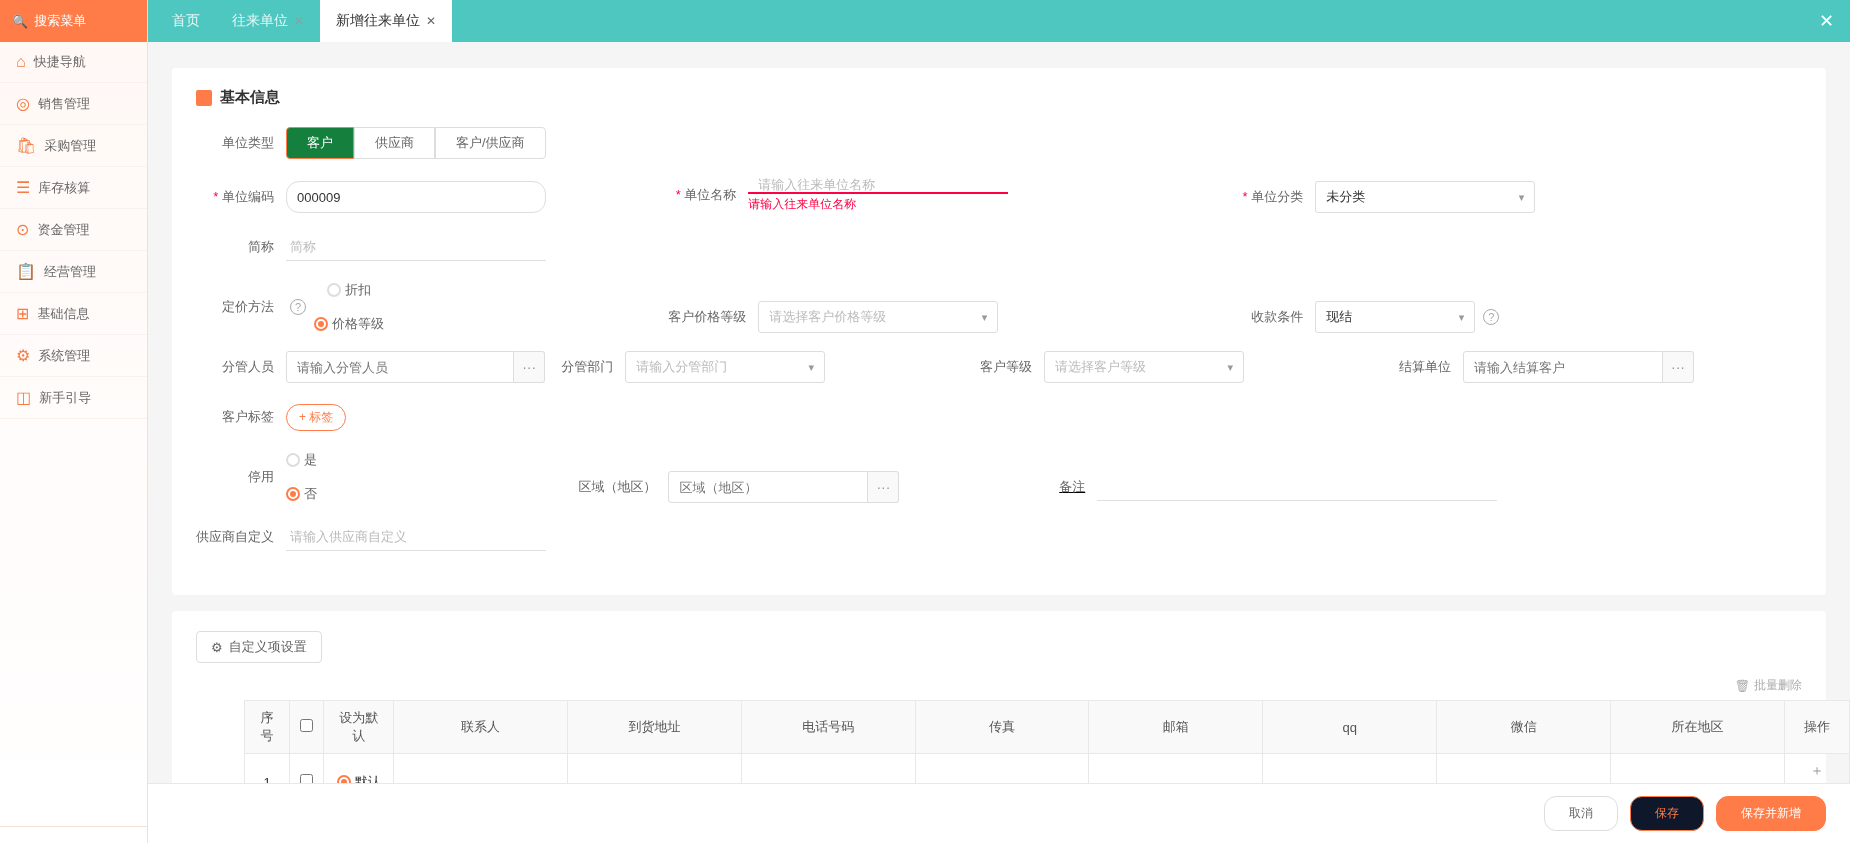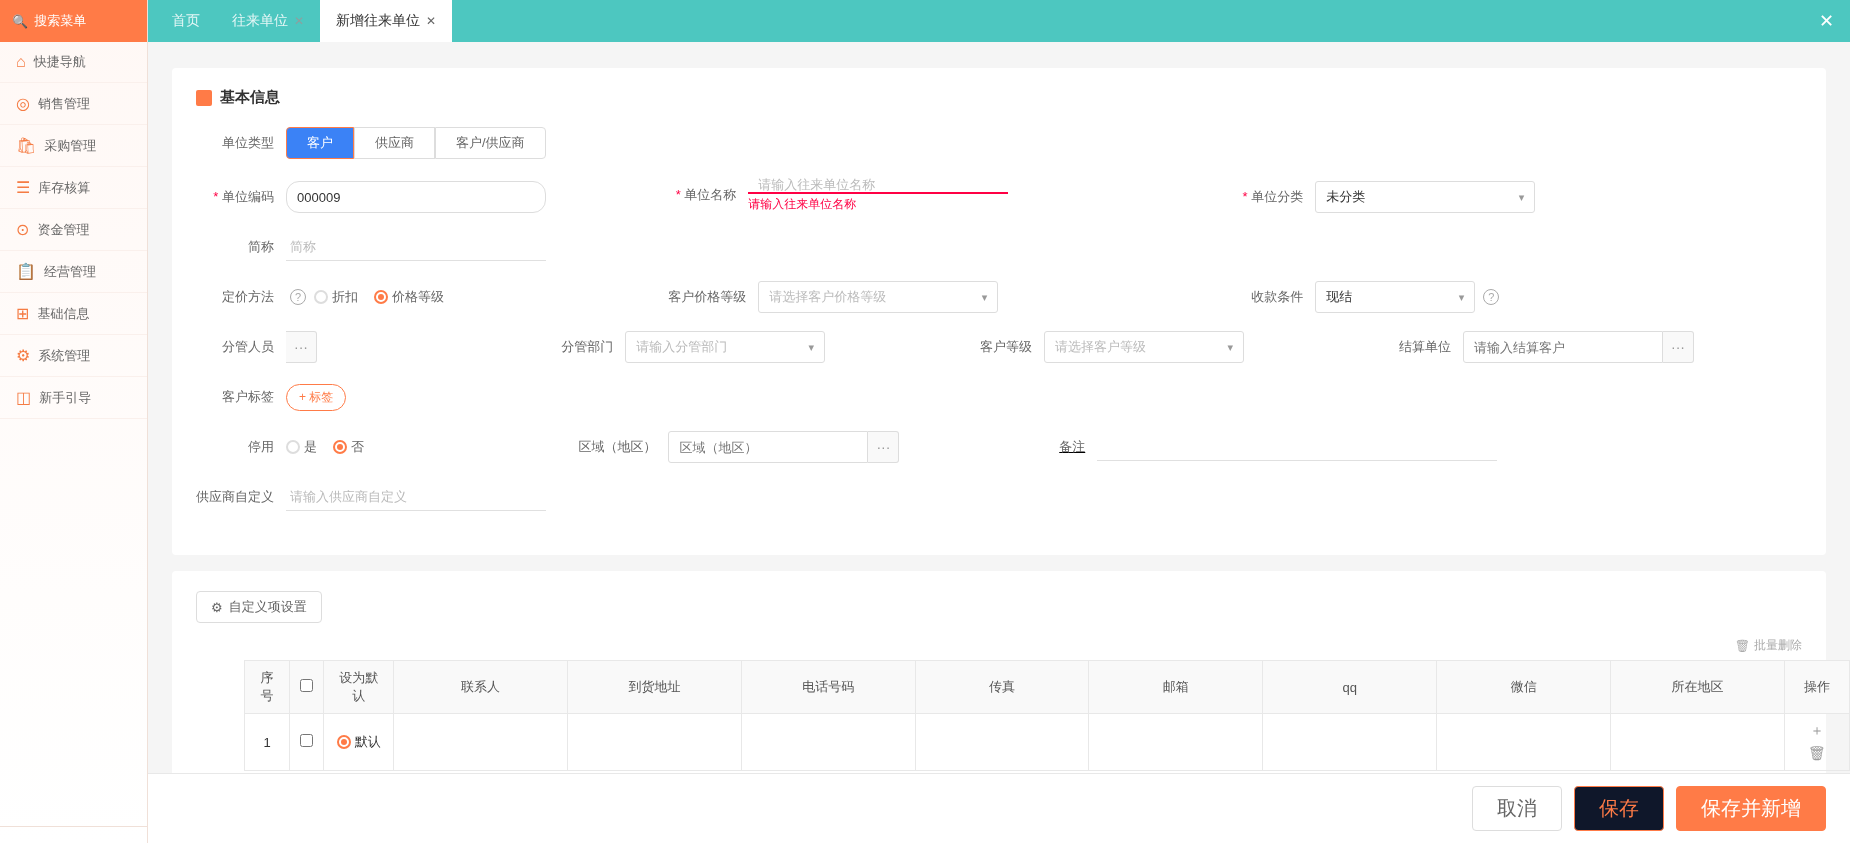--- a/index.html
+++ b/index.html
@@ -128,21 +128,21 @@
       padding: 6px 20px;
       border: 1px solid #ddd;
       background: white;
       cursor: pointer;
       font-size: 13px;
       color: #666;
     }
     .type-btn:first-of-type { border-radius: 4px 0 0 4px; }
     .type-btn:last-of-type { border-radius: 0 4px 4px 0; }
     .type-btn.active {
-      background: #3b82f6;
+      background: #15803d;
       color: white;
       border-color: #ff7b47;
     }
 
     
     .form-row {
       display: flex;
       align-items: flex-end;
       margin-bottom: 18px;
       gap: 0;
@@ -227,20 +227,21 @@
       font-size: 14px;
       display: flex;
       align-items: center;
     }
 
     
     .radio-group {
       display: flex;
       align-items: center;
       gap: 16px;
+      flex-direction: column;
     }
     .radio-item {
       display: flex;
       align-items: center;
       gap: 4px;
       cursor: pointer;
       font-size: 13px;
       color: #666;
     }
     .radio-circle {
@@ -348,22 +349,22 @@
       background: white;
       border-top: 1px solid #e8e8e8;
       padding: 12px 24px;
       display: flex;
       justify-content: flex-end;
       gap: 12px;
       flex-shrink: 0;
     }
     .btn {
       padding: 8px 24px;
-      border-radius: 4px;
-      font-size: 20px;
+      border-radius: 12px;
+      font-size: 12px;
       cursor: pointer;
       border: 1px solid #ddd;
       background: white;
       color: #666;
     }
     .btn.primary {
       background: #ff7b47;
       color: white;
       border-color: #ff7b47;
     }
@@ -557,20 +558,21 @@
           </div>
           <span class="help-icon" style="margin-left:8px;">?</span>
         </div>
       </div>
 
       <div class="form-row">
 
         <div class="form-group">
           <span class="form-label">分管人员</span>
           <div class="form-input-with-btn">
+            <input type="text" style="flex: 1 1 0%; height: 32px; border: 1px solid rgb(221, 221, 221); border-radius: 3px 0px 0px 3px; padding: 0px 10px; font-size: 13px; outline: none;" placeholder="请输入分管人员">
             <button class="btn-dots">···</button>
           </div>
         </div>
 
         <div class="form-group" style="flex:1.2;">
           <span class="form-label" style="min-width:80px;">分管部门</span>
           <div class="form-select" style="max-width:200px;">
             <span style="color:#bbb;">请输入分管部门</span>
             <span class="select-arrow">▾</span>
           </div>

